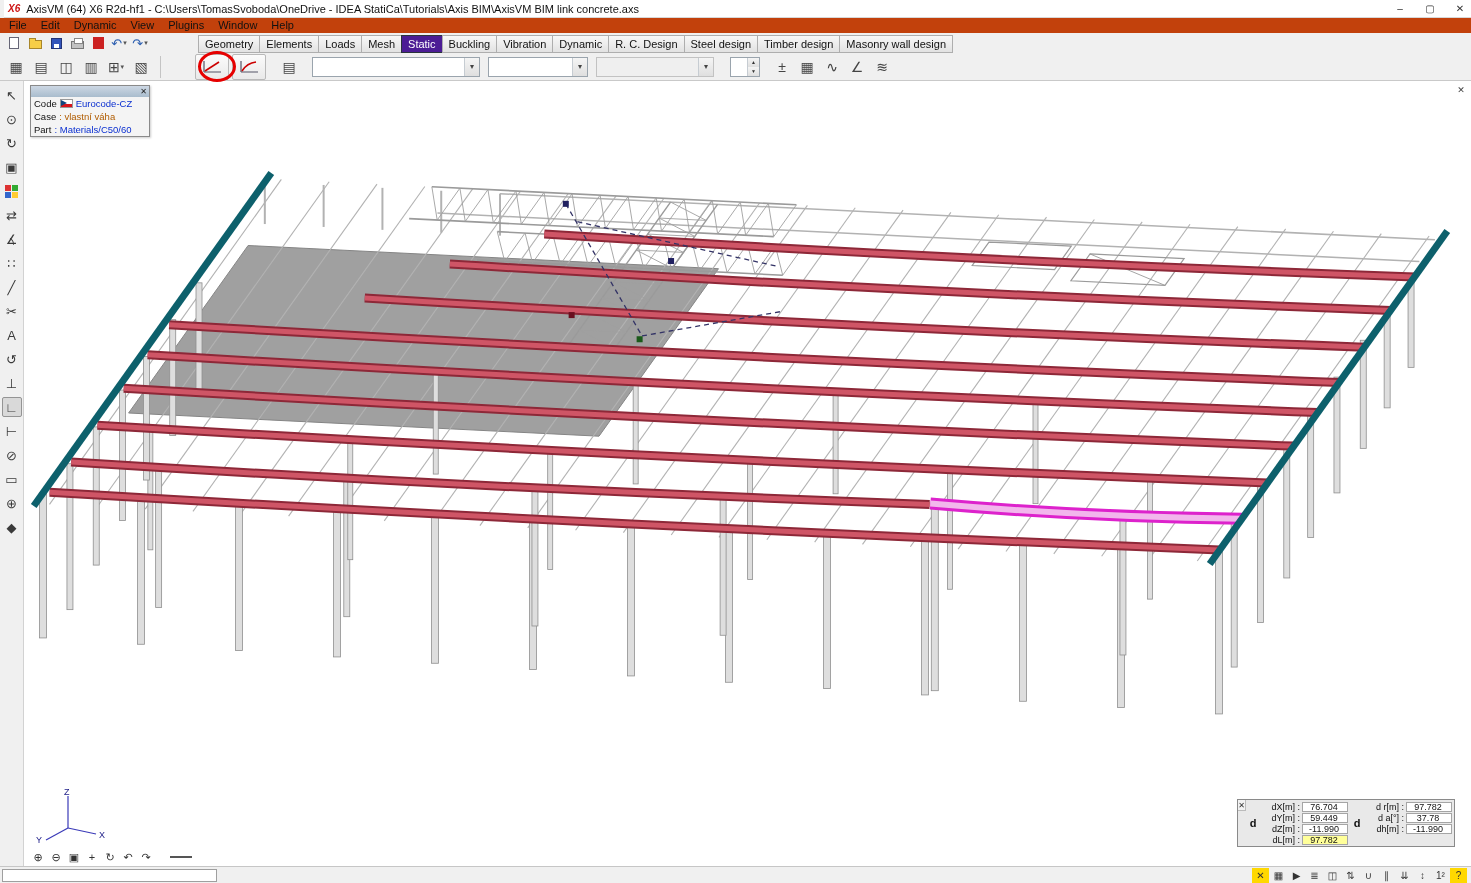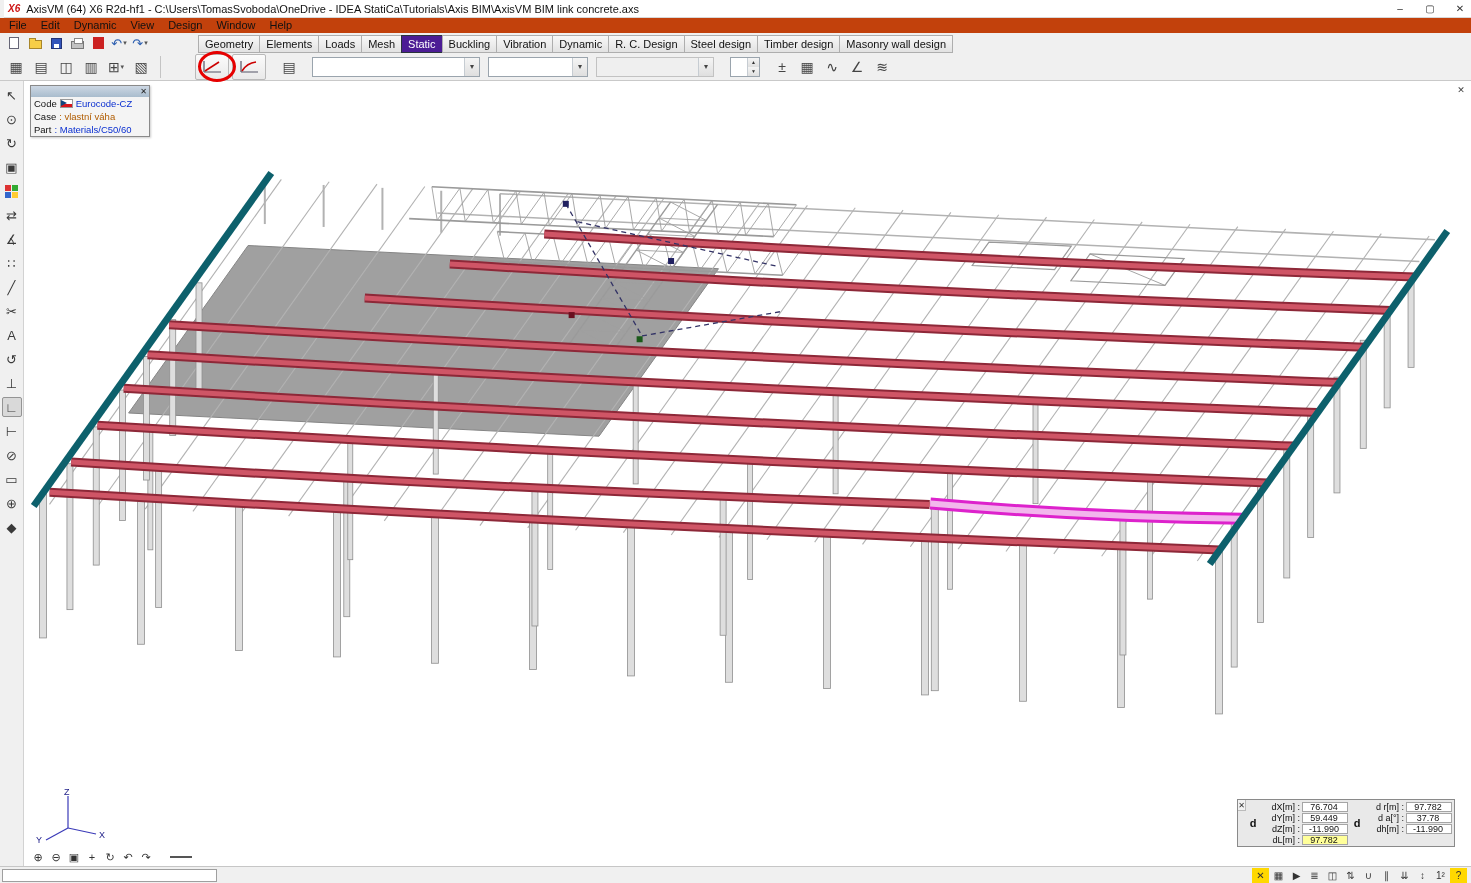--- a/index.html
+++ b/index.html
@@ -110,21 +110,21 @@
     <span class="winbtn">–</span>
     <span class="winbtn">▢</span>
     <span class="winbtn close">✕</span>
   </div>
 
   <div id="menubar">
       <span class="menu-item">File</span>
       <span class="menu-item">Edit</span>
       <span class="menu-item">Dynamic</span>
       <span class="menu-item">View</span>
-      <span class="menu-item">Design</span>
+      <span class="menu-item">Plugins</span>
       <span class="menu-item">Window</span>
       <span class="menu-item">Help</span>
     </div>
 
   <div id="toolbar1">
     <div id="file-icons">
         <div class="tbtn">
           <span class="ic-page"></span>
         </div>
         <div class="tbtn">

